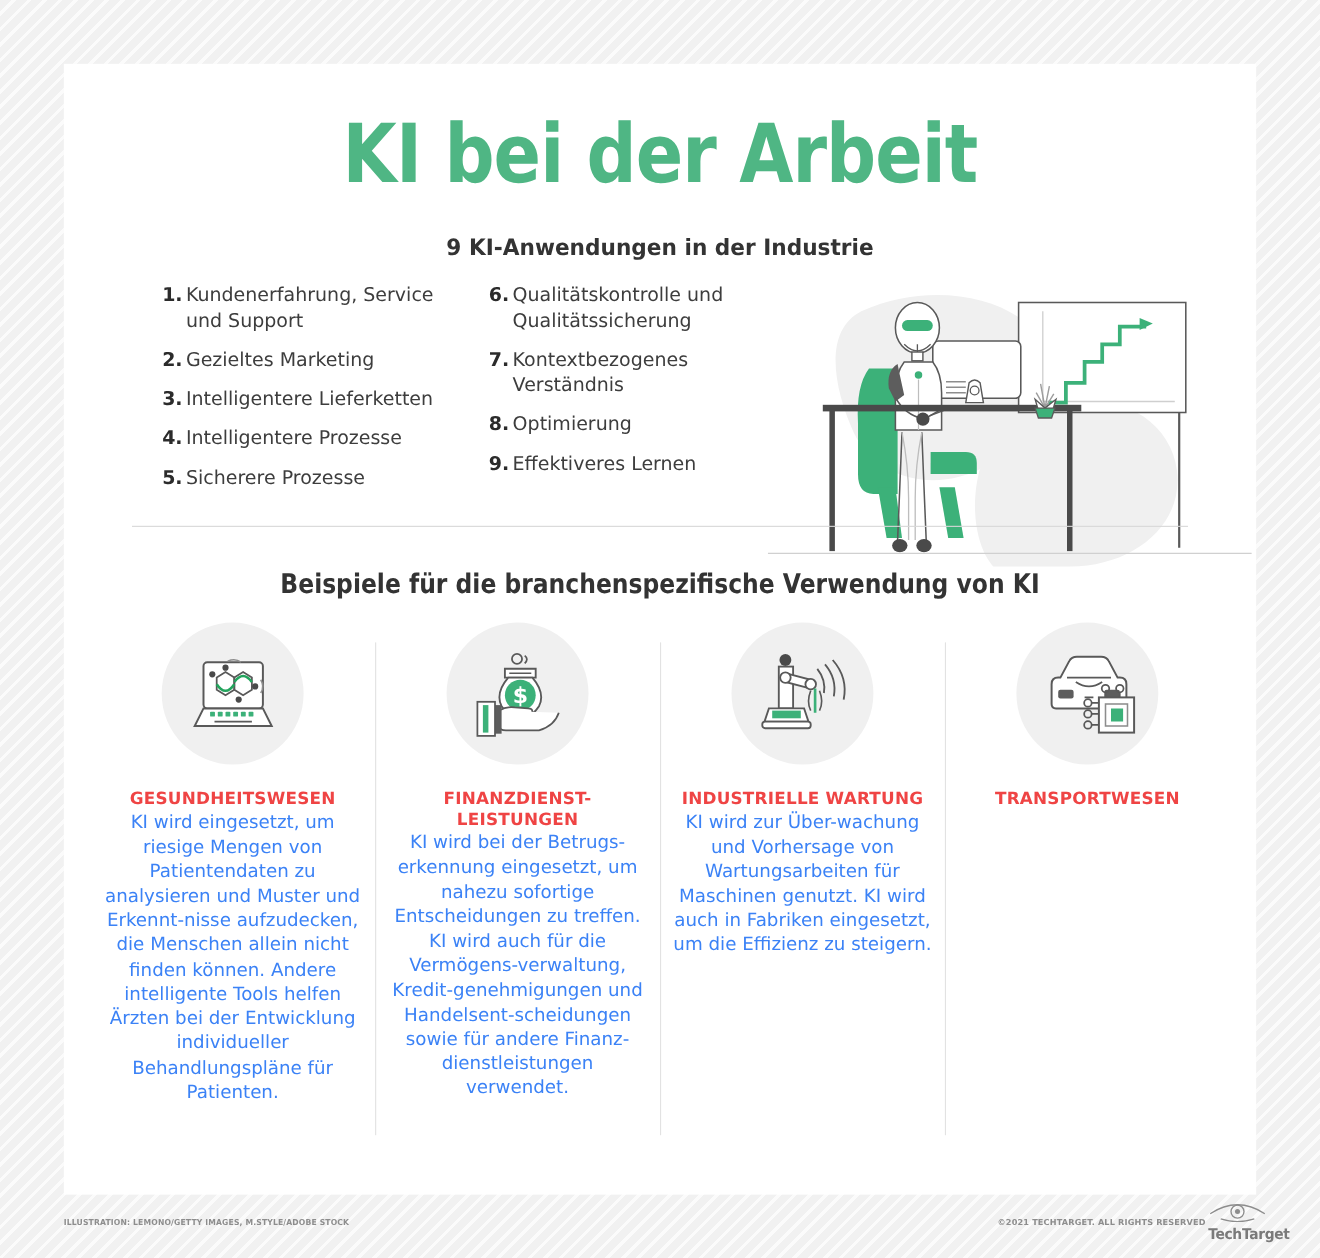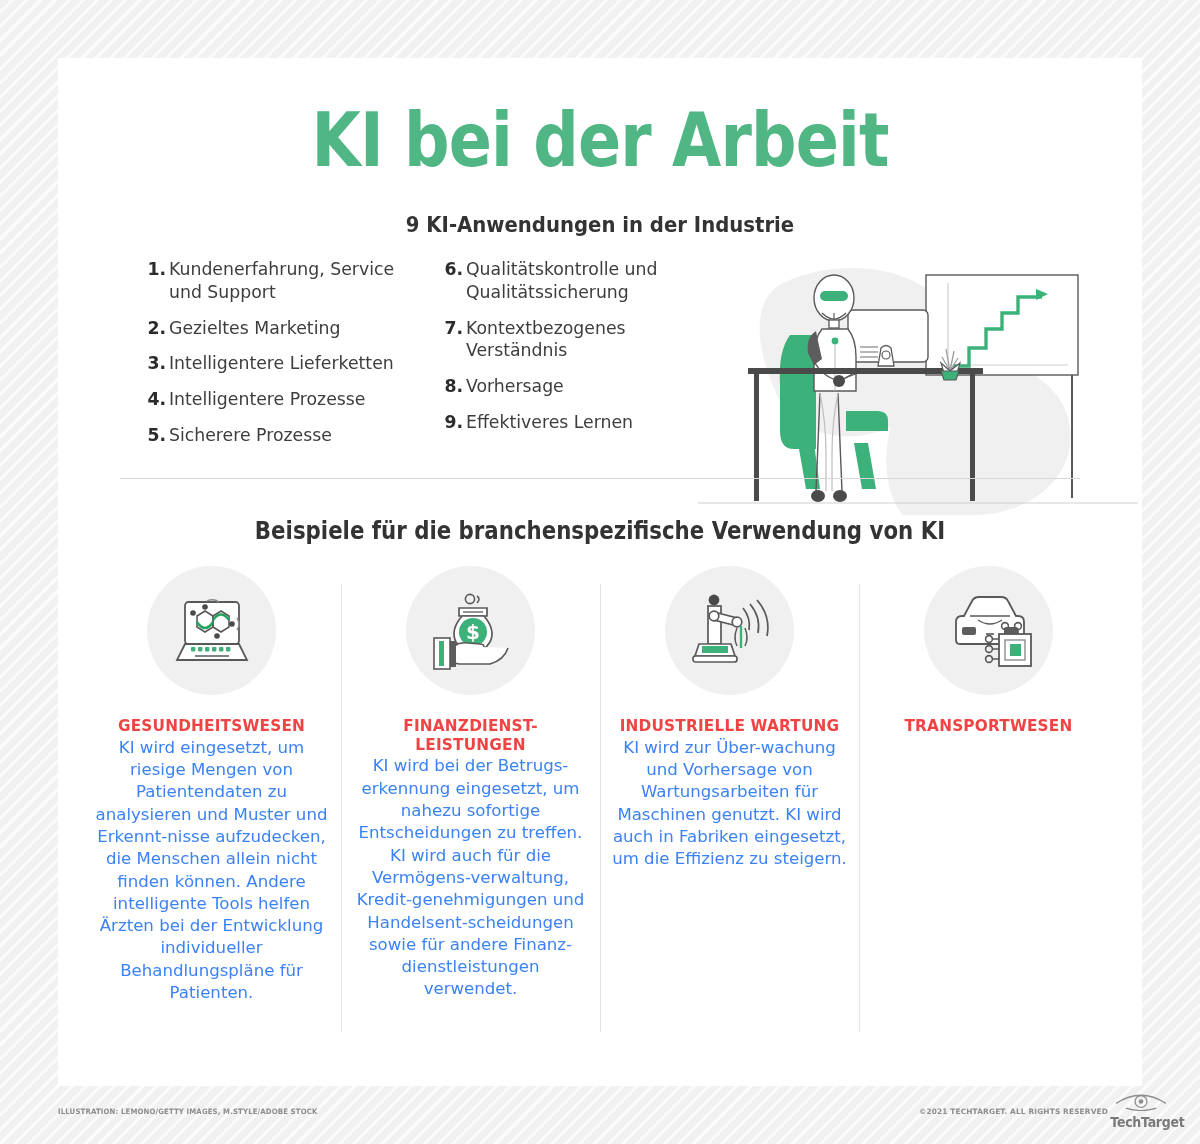--- a/index.html
+++ b/index.html
@@ -175,34 +175,33 @@
     bottom: 28px;
     font-size: 7.4px;
     font-weight: bold;
     color: #8d8d8d;
     letter-spacing: 0.15px;
     transform: scaleX(0.94);
     transform-origin: left center;
   }
   .footer-right {
     position: absolute;
-    right: 92px;
+    right: 104px;
     bottom: 28px;
     font-size: 7.4px;
     font-weight: bold;
     color: #8d8d8d;
     letter-spacing: 0.15px;
     text-align: right;
   }
   .logo {
     position: absolute;
-    right: 26px;
+    right: 38px;
     bottom: 14px;
     width: 66px;
-    text-align: center;
   }
   .logo-word {
     font-size: 13.5px;
     font-weight: bold;
     color: #7a7a7a;
     letter-spacing: -0.3px;
     transform: scaleX(0.93);
     margin-top: -1px;
   }
 </style>
@@ -241,21 +240,21 @@
       <div class="li">
         <span class="li-num">6.</span>
         <span class="li-txt">Qualitätskontrolle und Qualitätssicherung</span>
       </div>
       <div class="li">
         <span class="li-num">7.</span>
         <span class="li-txt">Kontextbezogenes Verständnis</span>
       </div>
       <div class="li">
         <span class="li-num">8.</span>
-        <span class="li-txt">Vorhersage</span>
+        <span class="li-txt">Optimierung</span>
       </div>
       <div class="li">
         <span class="li-num">9.</span>
         <span class="li-txt">Effektiveres Lernen</span>
       </div>
     </div>
   </div>
 
   <div class="illo">
     <svg viewBox="0 0 440 285" width="440" height="285">

